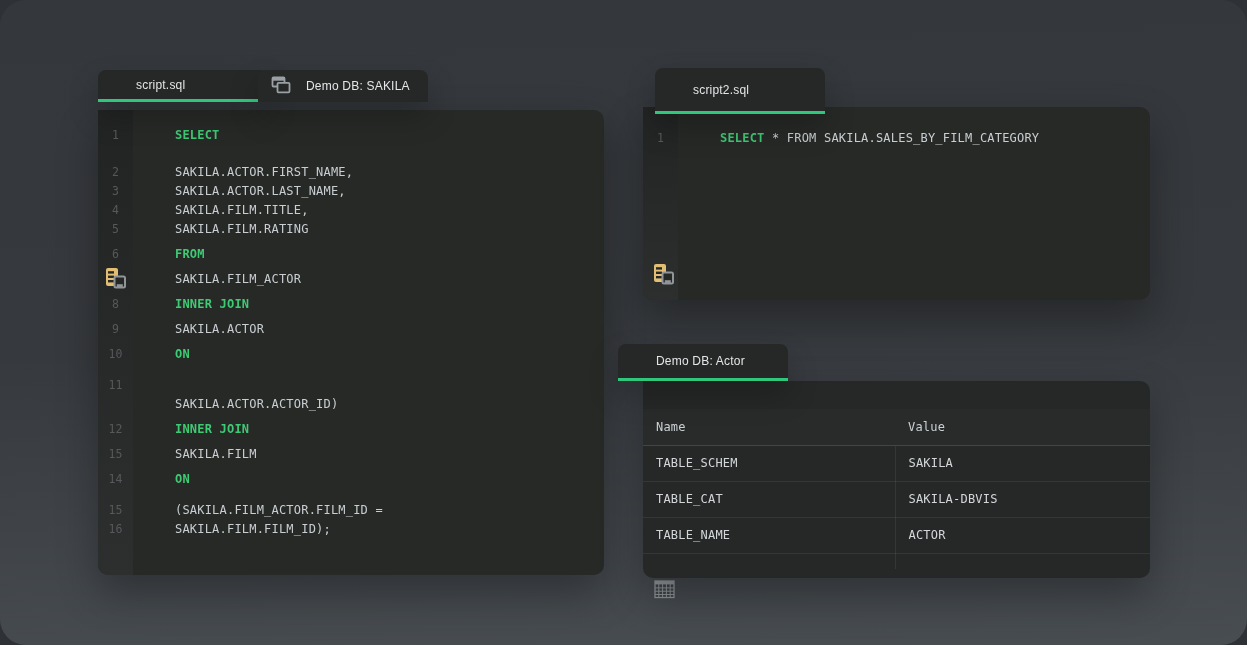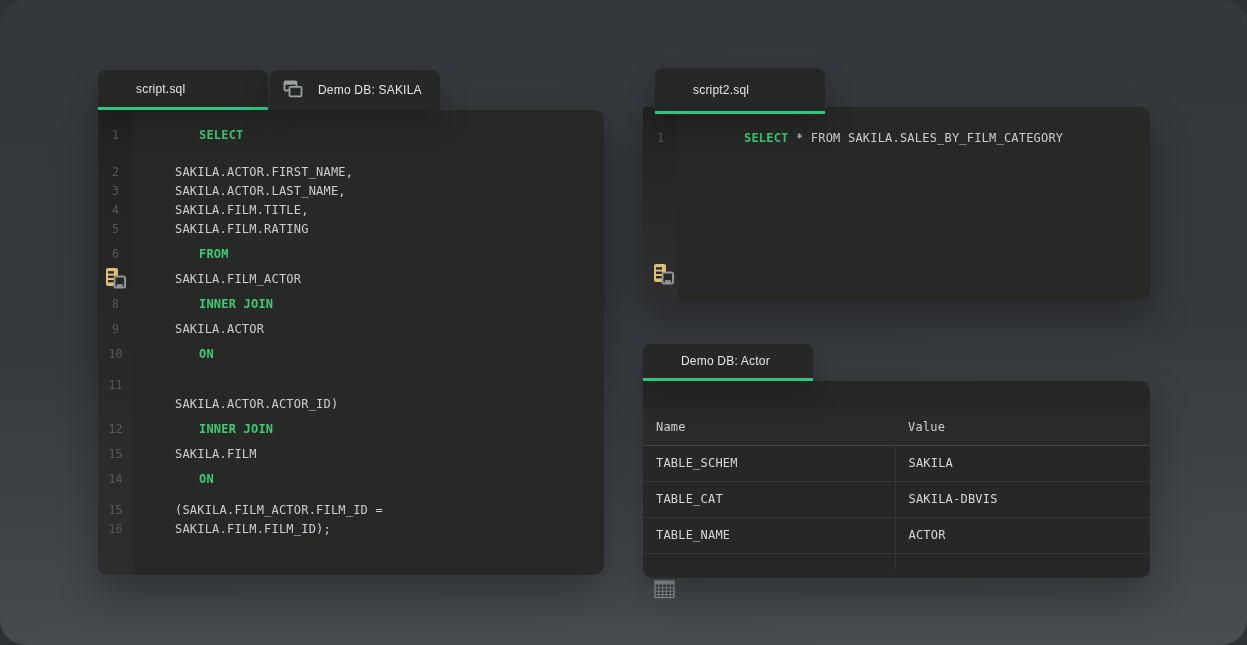--- a/index.html
+++ b/index.html
@@ -7,21 +7,21 @@
   body { font-family:"Liberation Sans", sans-serif; position:relative; }
 
   .canvas {
     position:absolute; inset:0; border-radius:26px;
     background:linear-gradient(178deg,#34383c 0%,#36393d 52%,#484d52 100%);
     overflow:hidden;
   }
 
   
   .tab {
-    position:absolute; height:40px; width:170px;
+    position:absolute; height:32px; width:170px;
     background:#262827; border-radius:8px 8px 0 0;
     display:flex; align-items:center; padding-left:38px; gap:11px;
     color:#e3e6e8; font-size:12px; letter-spacing:.2px;
     box-shadow:0 14px 30px rgba(0,0,0,.22);
     cursor:pointer; z-index:2;
   }
   .tab.with-icon { padding-left:13px; }
   .tab.active { border-bottom:3px solid var(--accent,#2fc77c); }
   .tab .tab-label { white-space:nowrap; }
 
@@ -40,21 +40,21 @@
   .code-row.gap-xl { margin-top:18px; }
   .code-row.gap-lg { margin-top:12px; }
   .code-row.gap-md { margin-top:6px; }
   .gutter-cell {
     width:35px; flex:none; text-align:center;
     color:#56595b; font-size:11.5px; position:relative;
   }
   .gutter-cell[data-icon] svg { position:absolute; left:6px; top:-3px; }
   .code-cell { padding-left:42px; font-size:12px; letter-spacing:.2px; white-space:pre; }
   .code-cell .pl { color:#c9ced2; }
-  .code-cell .kw { color:var(--kw,#3dcb74); font-weight:700;margin-left:24px; }
+  .code-cell .kw { color:var(--kw,#3dcb74); font-weight:700; }
 
   .floating-gutter-icon { position:absolute; left:9px; bottom:12px; width:24px; height:25px; cursor:pointer; }
 
   
   .table-card {
     position:absolute; background:#262827; border-radius:0 10px 10px 10px;
     box-shadow:0 18px 40px rgba(0,0,0,.30); overflow:hidden; z-index:1;
   }
   table.result { width:100%; border-collapse:collapse; table-layout:fixed;
     font-family:"DejaVu Sans Mono", monospace; font-size:12px; letter-spacing:.2px;margin-top:28px; }
@@ -74,21 +74,21 @@
   .grid-icon-slot { position:absolute; width:22px; height:19px; }
 </style>
 </head>
 <body>
 
 <div class="canvas">
 
   <div class="tab active" style="left:98px; top:70px;">
     <span class="tab-label">script.sql</span>
   </div>
-  <div class="tab with-icon" style="left:270px; top:70px;gap:15px;">
+  <div class="tab with-icon" style="left:258px; top:70px;gap:15px;">
     <span data-icon="windows-icon"><svg width="20" height="18" viewBox="0 0 20 18" xmlns="http://www.w3.org/2000/svg">
     <rect x="1.5" y="1.5" width="12" height="9" rx="1" fill="none" stroke="#9aa0a4" stroke-width="1.8"></rect>
     <rect x="1.5" y="1.5" width="12" height="3.2" fill="#9aa0a4"></rect>
     <rect x="6.5" y="6.8" width="12" height="9.5" rx="1" fill="#262827" stroke="#9aa0a4" stroke-width="1.8"></rect>
   </svg></span>
     <span class="tab-label">Demo DB: SAKILA</span>
   </div>
 
   <div class="card" style="left:98px; top:110px; width:506px; height:465px;">
     <div class="gutter-strip"></div>
@@ -187,21 +187,21 @@
     <span class="floating-gutter-icon" data-icon="table-icon"><svg width="24" height="25" viewBox="0 0 24 25" xmlns="http://www.w3.org/2000/svg">
     <rect x="2" y="1" width="12" height="18" rx="2" fill="#e2bd74"></rect>
     <rect x="4" y="4.2" width="6" height="2.4" fill="#262826"></rect>
     <rect x="4" y="8.6" width="6" height="2.4" fill="#262826"></rect>
     <rect x="4" y="13" width="6" height="2.4" fill="#262826"></rect>
     <rect x="10.5" y="9.5" width="10.5" height="11" rx="1.5" fill="#262826" stroke="#8f9598" stroke-width="2"></rect>
     <rect x="12.8" y="17.2" width="6" height="3.4" fill="#8f9598"></rect>
   </svg></span>
   </div>
 
-  <div class="tab active" style="left:643px; top:344px; height:37px;">
+  <div class="tab active" style="left:618px; top:344px; height:37px;">
     <span class="tab-label">Demo DB: Actor</span>
   </div>
 
   <div class="table-card" style="left:643px; top:381px; width:507px; height:197px;">
     <table class="result">
       <colgroup>
           <col class="c1">
           <col>
         </colgroup>
       <thead>

